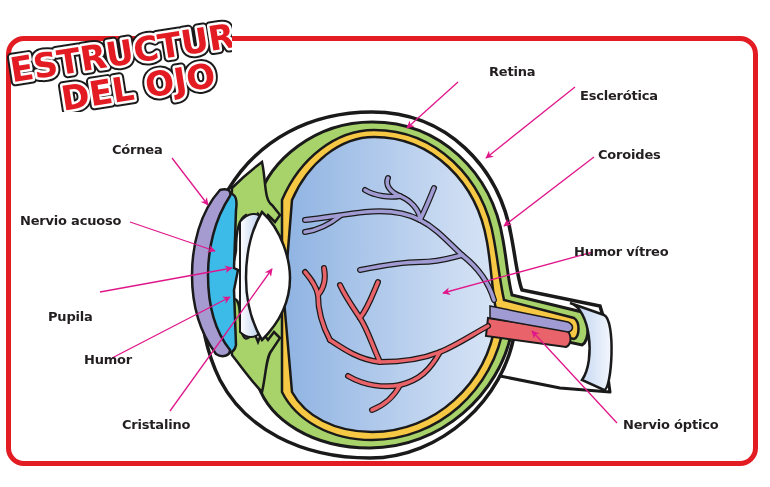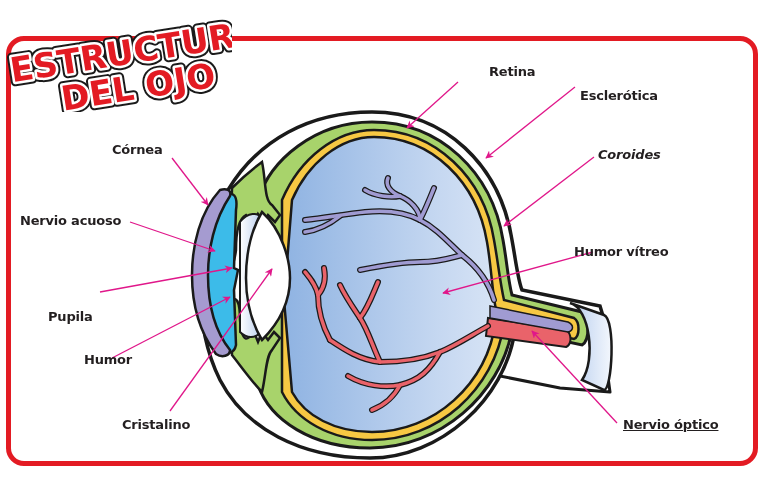--- a/index.html
+++ b/index.html
@@ -143,20 +143,20 @@
     <text x="10" y="66" font-family="'DejaVu Sans', sans-serif" font-weight="bold" font-size="34" fill="#ffffff" stroke="#ffffff" stroke-width="5" stroke-linejoin="round">ESTRUCTURA</text>
     <text x="10" y="66" font-family="'DejaVu Sans', sans-serif" font-weight="bold" font-size="34" fill="#e31b23">ESTRUCTURA</text>
     <text x="56" y="102" font-family="'DejaVu Sans', sans-serif" font-weight="bold" font-size="34" fill="#ffffff" stroke="#1a1a1a" stroke-width="9" stroke-linejoin="round">DEL OJO</text>
     <text x="56" y="102" font-family="'DejaVu Sans', sans-serif" font-weight="bold" font-size="34" fill="#ffffff" stroke="#ffffff" stroke-width="5" stroke-linejoin="round">DEL OJO</text>
     <text x="56" y="102" font-family="'DejaVu Sans', sans-serif" font-weight="bold" font-size="34" fill="#e31b23">DEL OJO</text>
   </g>
 </svg>
 
 <div class="label" style="left:444px;top:64px;margin-left:45px;">Retina</div>
 <div class="label" style="left:580px;top:88px;">Esclerótica</div>
-<div class="label" style="left:598px;top:147px;font-style:italic;">Coroides</div>
+<div class="label" style="left:598px;top:147px;">Coroides</div>
 <div class="label" style="left:574px;top:244px;">Humor vítreo</div>
-<div class="label" style="left:623px;top:417px;text-decoration:underline;">Nervio óptico</div>
+<div class="label" style="left:623px;top:417px;">Nervio óptico</div>
 <div class="label" style="left:112px;top:142px;">Córnea</div>
 <div class="label" style="left:20px;top:213px;">Nervio acuoso</div>
 <div class="label" style="left:48px;top:285px;margin-top:24px;">Pupila</div>
 <div class="label" style="left:84px;top:352px;">Humor</div>
 <div class="label" style="left:122px;top:417px;text-align:right;">Cristalino</div>
 
 </body></html>

